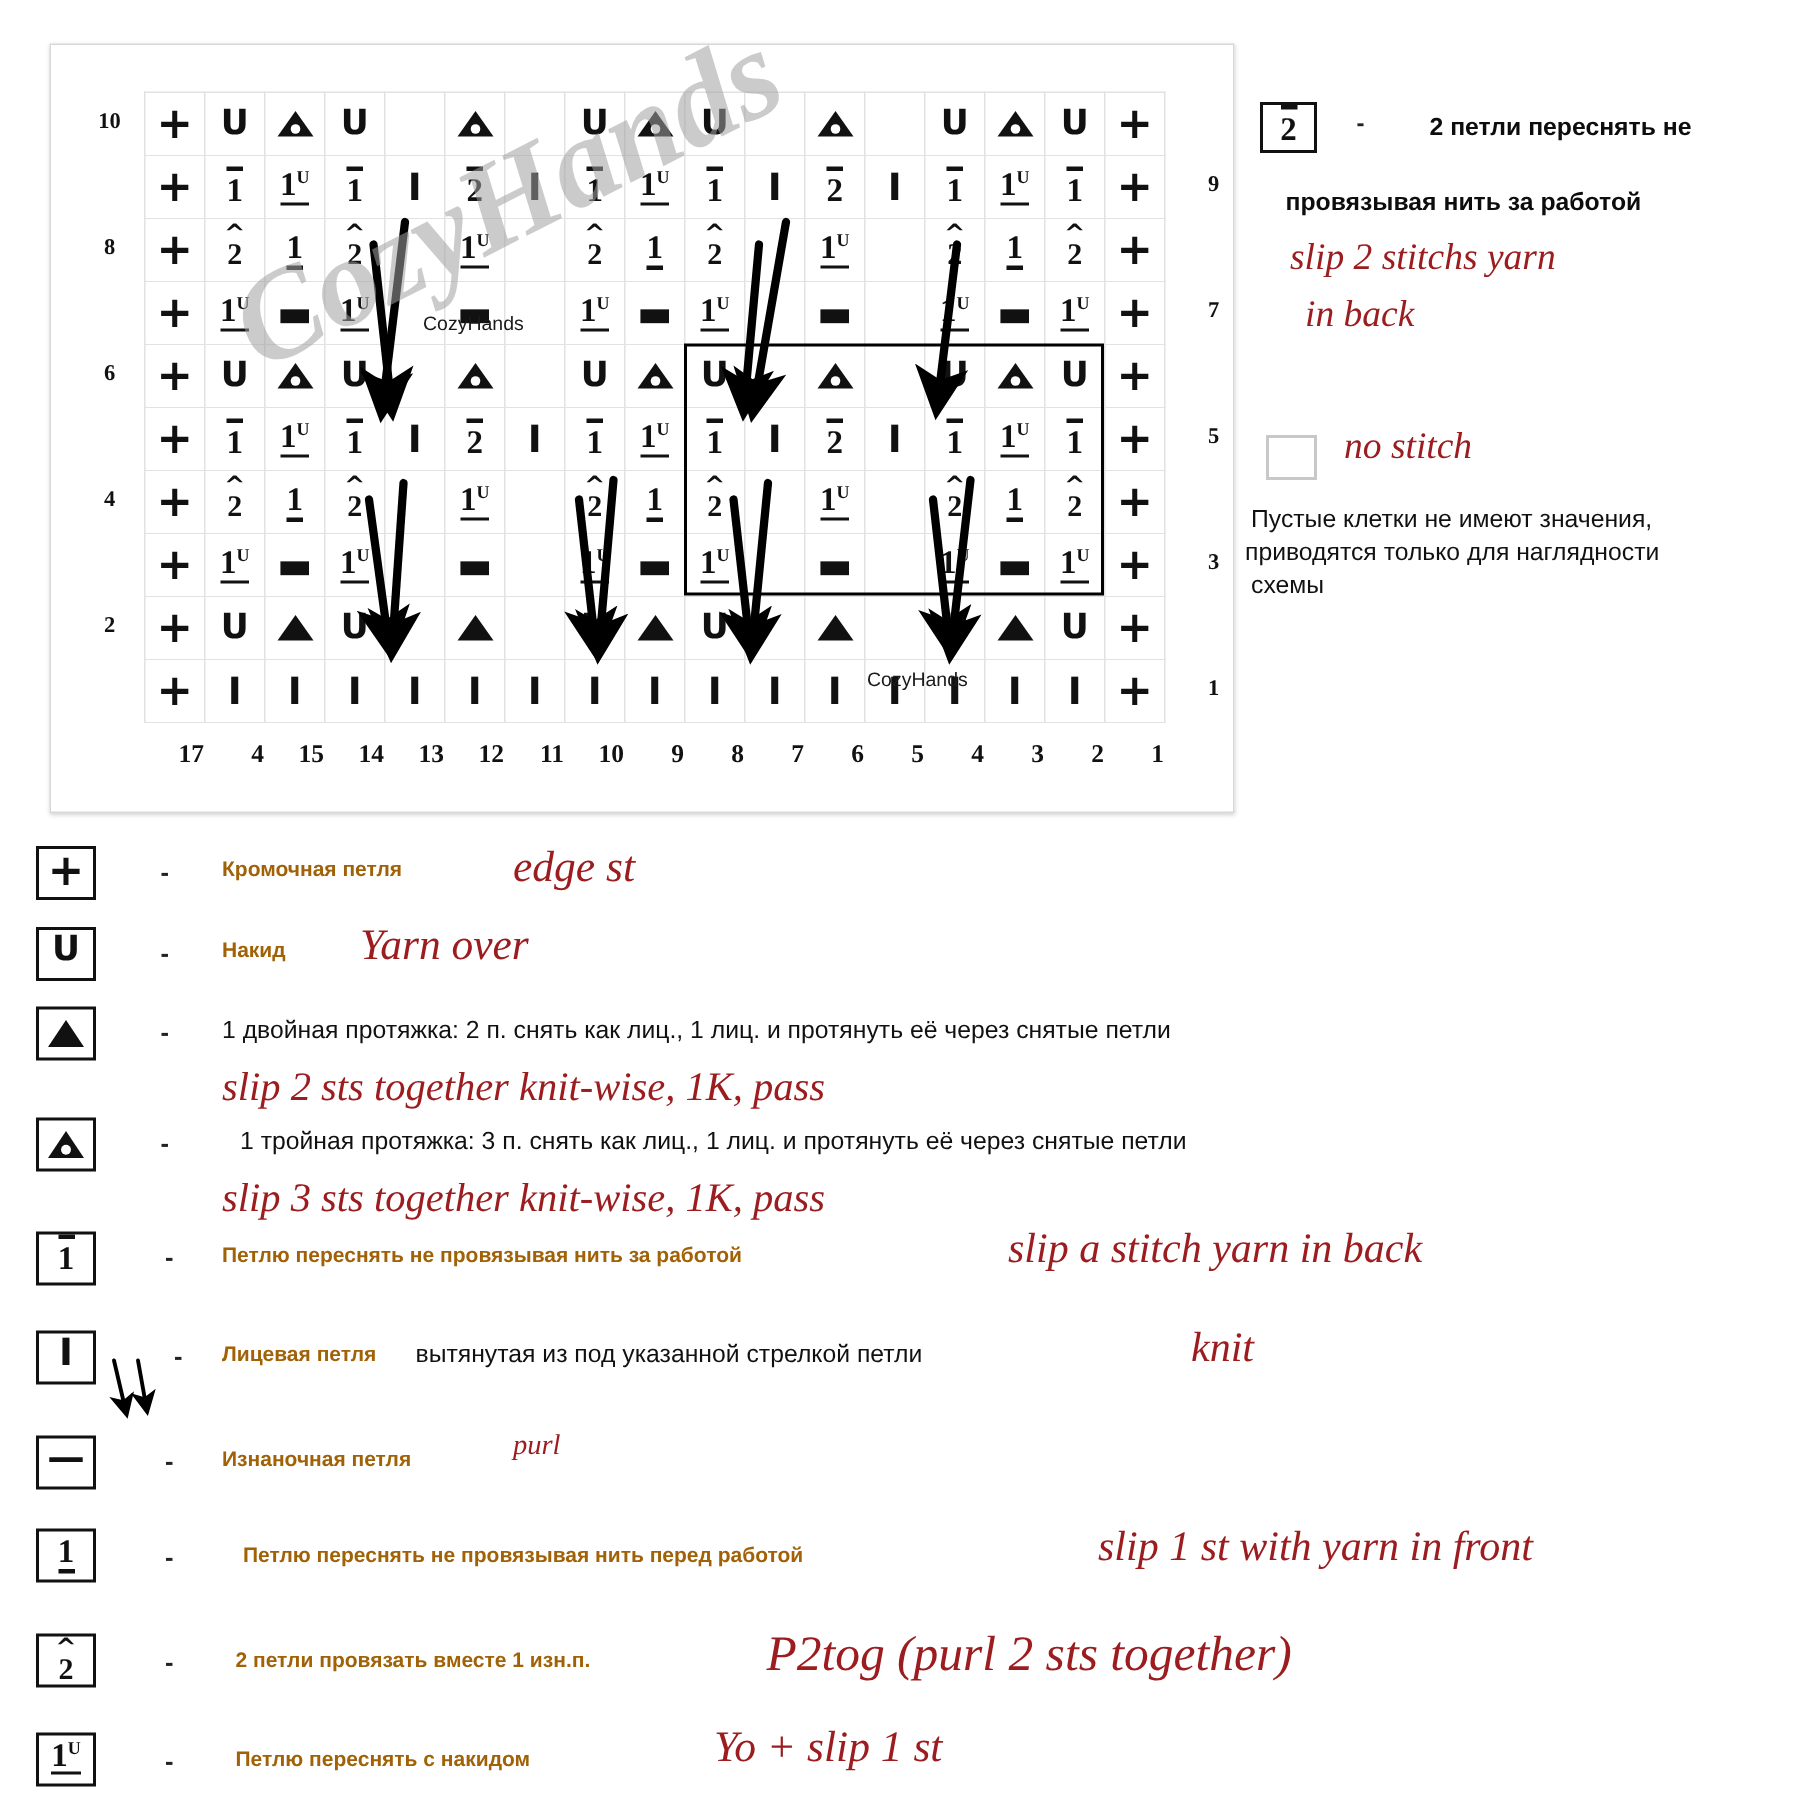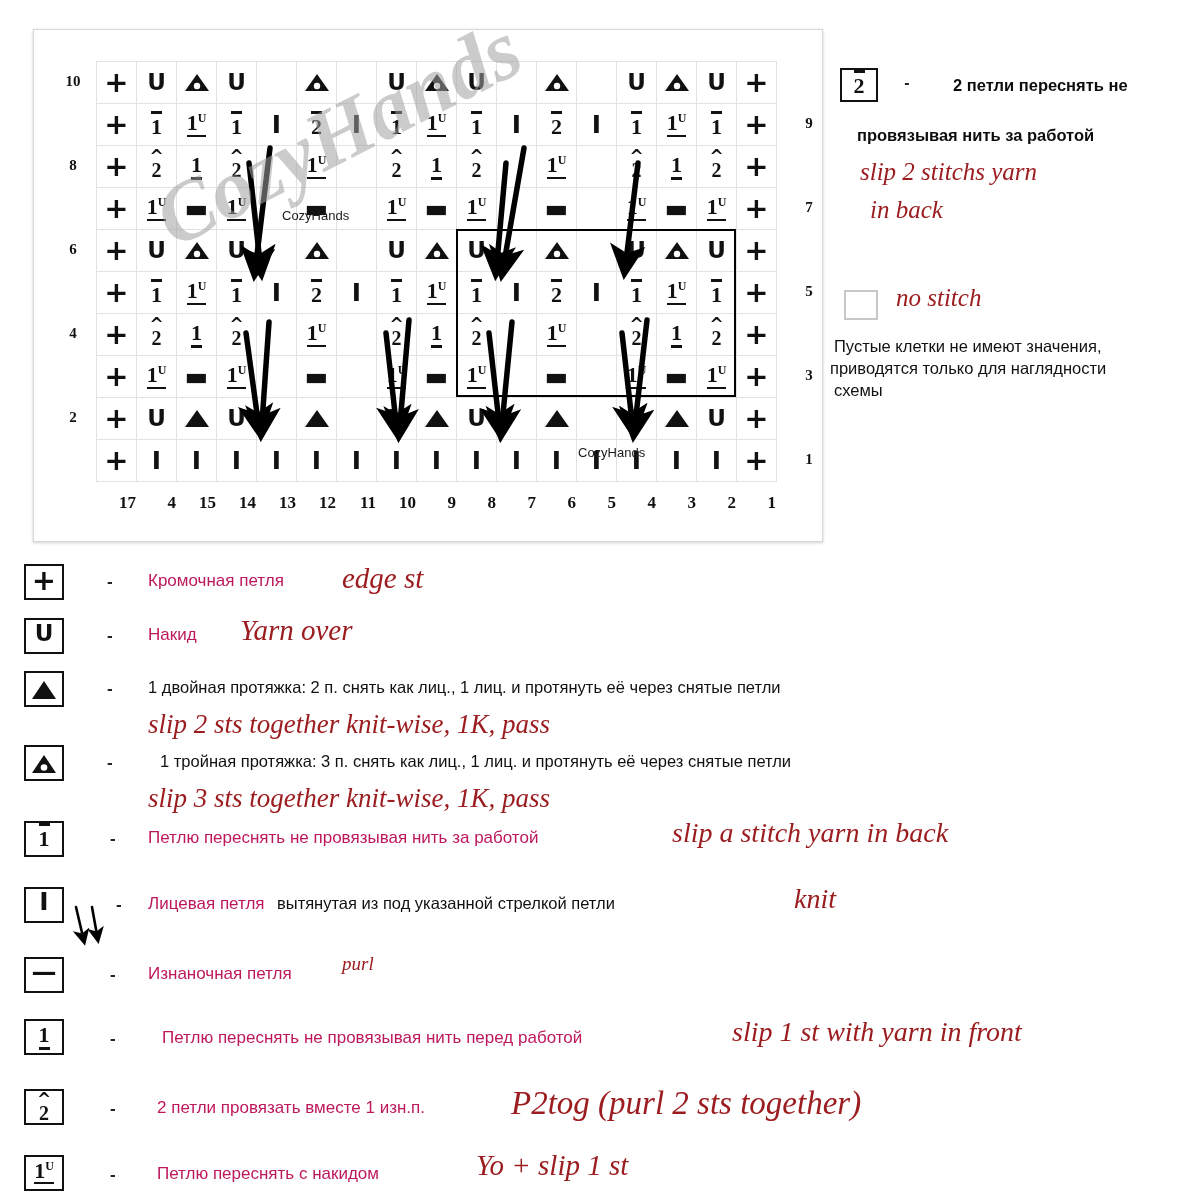--- a/index.html
+++ b/index.html
@@ -173,23 +173,23 @@
     line-height:32px;
   }
   .leg-dash {
     position:absolute;
     font-family:"Liberation Sans",sans-serif;
     font-weight:bold; font-size:17px; color:#222;
   }
   .leg-ru {
     position:absolute;
     font-family:"Liberation Sans", sans-serif;
-    font-weight: normal;
-    font-size: 17px;
-    color: #be185d;
+    font-weight: bold;
+    font-size: 14px;
+    color: #a16207;
     white-space: nowrap;
   }
   .leg-ru2 {
     position:absolute;
     font-family:"Liberation Sans", sans-serif;
     font-weight: normal;
     font-size: 16.5px;
     color: #111;
     white-space: nowrap;
   }

